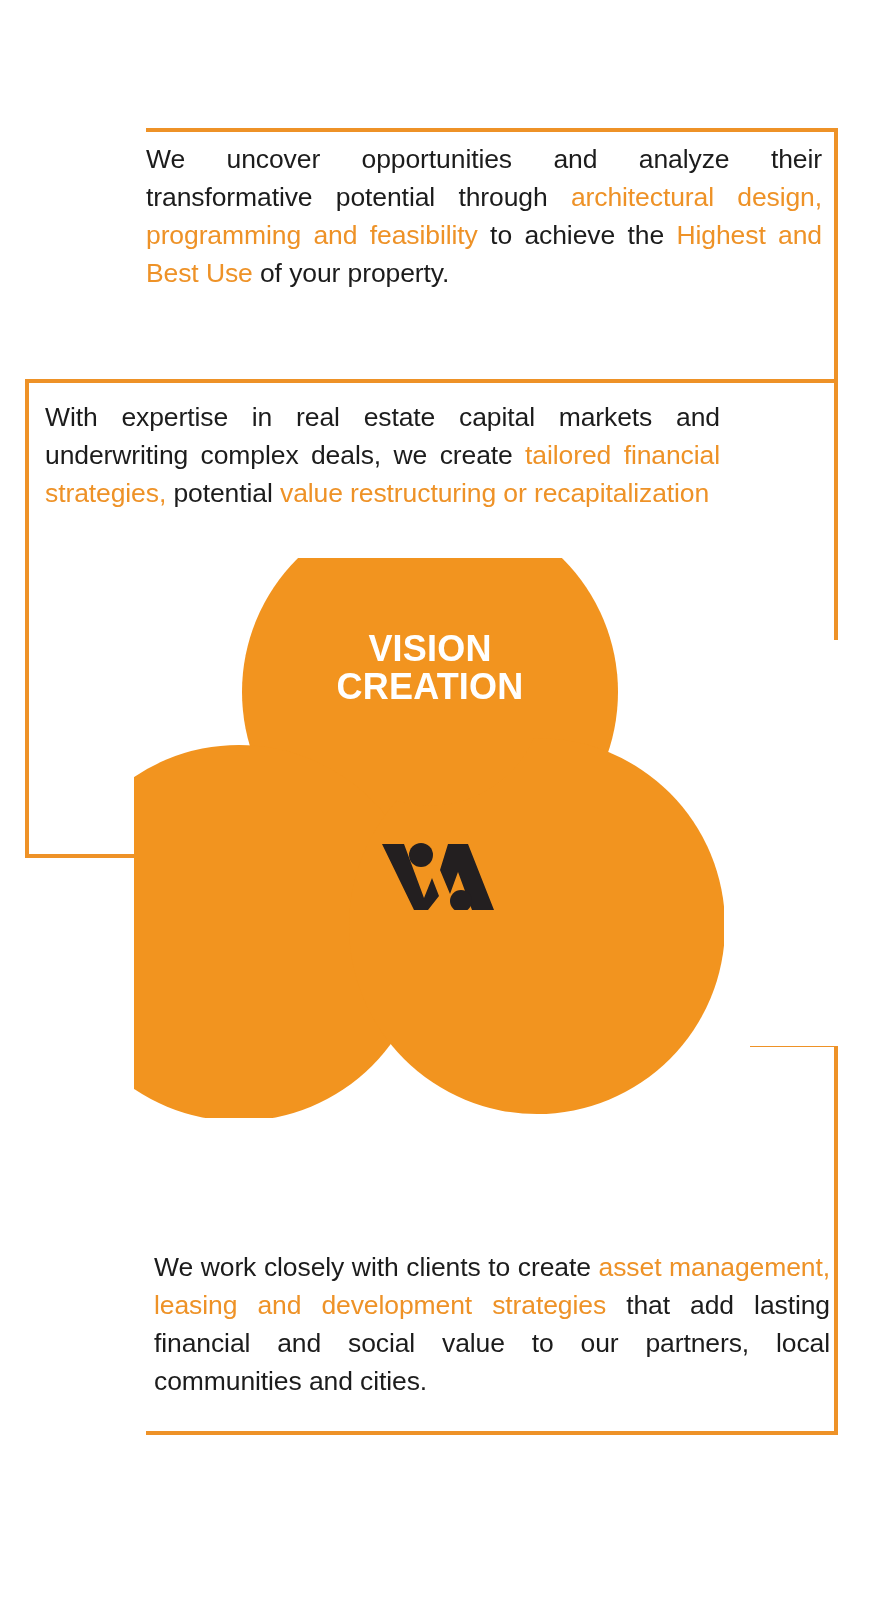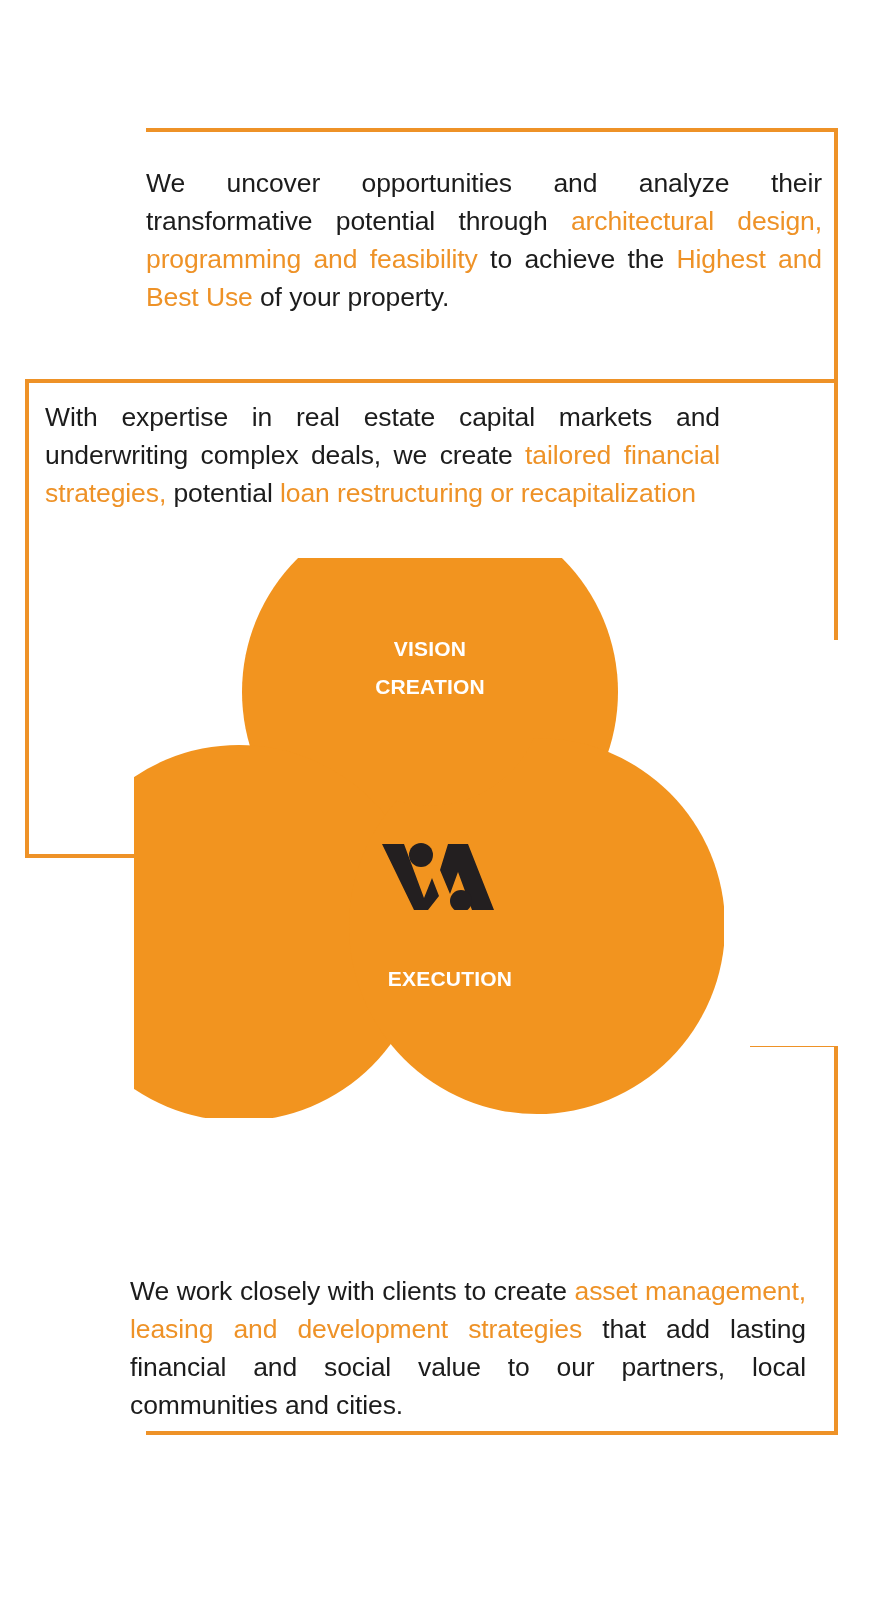--- a/index.html
+++ b/index.html
@@ -73,53 +73,53 @@
   .textblock {
     position: absolute;
     color: #1c1c1c;
     font-size: 26.5px;
     line-height: 38px;
     letter-spacing: -0.1px;
     text-align: justify;
     text-justify: inter-word;
   }
   .textblock .hl { color: #ee9227; }
-  .tb-right { text-align: justify; margin-top: 24px; }
+  .tb-right { text-align: justify; }
 
   #text-top {
     left: 146px;
     top: 140px;
     width: 676px;
   }
   #text-mid {
     left: 45px;
     top: 398px;
     width: 675px;
   }
   #text-bot {
-    left: 130px;
+    left: 154px;
     top: 1248px;
     width: 676px;
   }
 
   
   #venn {
     position: absolute;
     left: 134px;
     top: 558px;
     width: 590px;
     height: 560px;
   }
   #venn svg { display: block; }
 
   .circle-label {
     position: absolute;
     color: #ffffff;
     font-weight: bold;
-    font-size: 21px;
+    font-size: 36px;
     line-height: 38px;
     text-align: center;
     letter-spacing: 0.2px;
     white-space: pre-line;
   }
   #label-vision   { left: 162px; top: 72px;  width: 268px; }
   #label-financial{ left: -4px;  top: 338px; width: 268px; }
   #label-execution{ left: 172px; top: 402px; width: 288px; }
 
   #logo {
@@ -144,21 +144,21 @@
 
   <div class="mask" style="left:146px; top:640px; width:700px; height:406px;"></div>
   <div class="mask" style="left:150px; top:560px; width:600px; height:560px;"></div>
   <div class="mask" style="left:29px; top:688px; width:130px; height:150px;"></div>
 
   <div class="textblock tb-right" id="text-top">
     <span>We uncover opportunities and analyze their transformative potential through </span><span class="hl">architectural design, programming and feasibility</span><span> to achieve the </span><span class="hl">Highest and Best Use</span><span> of your property.</span>
   </div>
 
   <div class="textblock" id="text-mid">
-    <span>With expertise in real estate capital markets and underwriting complex deals, we create </span><span class="hl">tailored financial strategies,</span><span> potential </span><span class="hl">loan restructuring or recapitalization</span>
+    <span>With expertise in real estate capital markets and underwriting complex deals, we create </span><span class="hl">tailored financial strategies,</span><span> potential </span><span class="hl">value restructuring or recapitalization</span>
   </div>
 
   <div class="textblock tb-right" id="text-bot">
     <span>We work closely with clients to create </span><span class="hl">asset management, leasing and development strategies</span><span> that add lasting financial and social value to our partners, local communities and cities.</span>
   </div>
 
   <div id="venn">
     <svg width="590" height="560" viewBox="0 0 590 560" xmlns="http://www.w3.org/2000/svg">
       <defs>
 
@@ -180,21 +180,20 @@
 
       <circle cx="105" cy="375" r="188" fill="#f2941f" mask="url(#m-financial)"></circle>
 
       <circle cx="403" cy="368" r="188" fill="#f2941f" mask="url(#m-execution)"></circle>
     </svg>
 
     <div class="circle-label" id="label-vision">VISION
 CREATION</div>
 
 
-    <div class="circle-label" id="label-execution">EXECUTION</div>
 
     <div id="logo">
       <svg width="112" height="72" viewBox="0 0 112 72" xmlns="http://www.w3.org/2000/svg">
 
         <polygon points="0,6 22,6 42,60 50,40 57,58 46,72 32,72" fill="#231f20"></polygon>
         <circle cx="39" cy="17" r="12" fill="#231f20"></circle>
 
         <polygon points="66,6 86,6 112,72 90,72 76,34 68,56 58,32" fill="#231f20"></polygon>
         <circle cx="79" cy="63" r="11" fill="#231f20"></circle>
       </svg>

